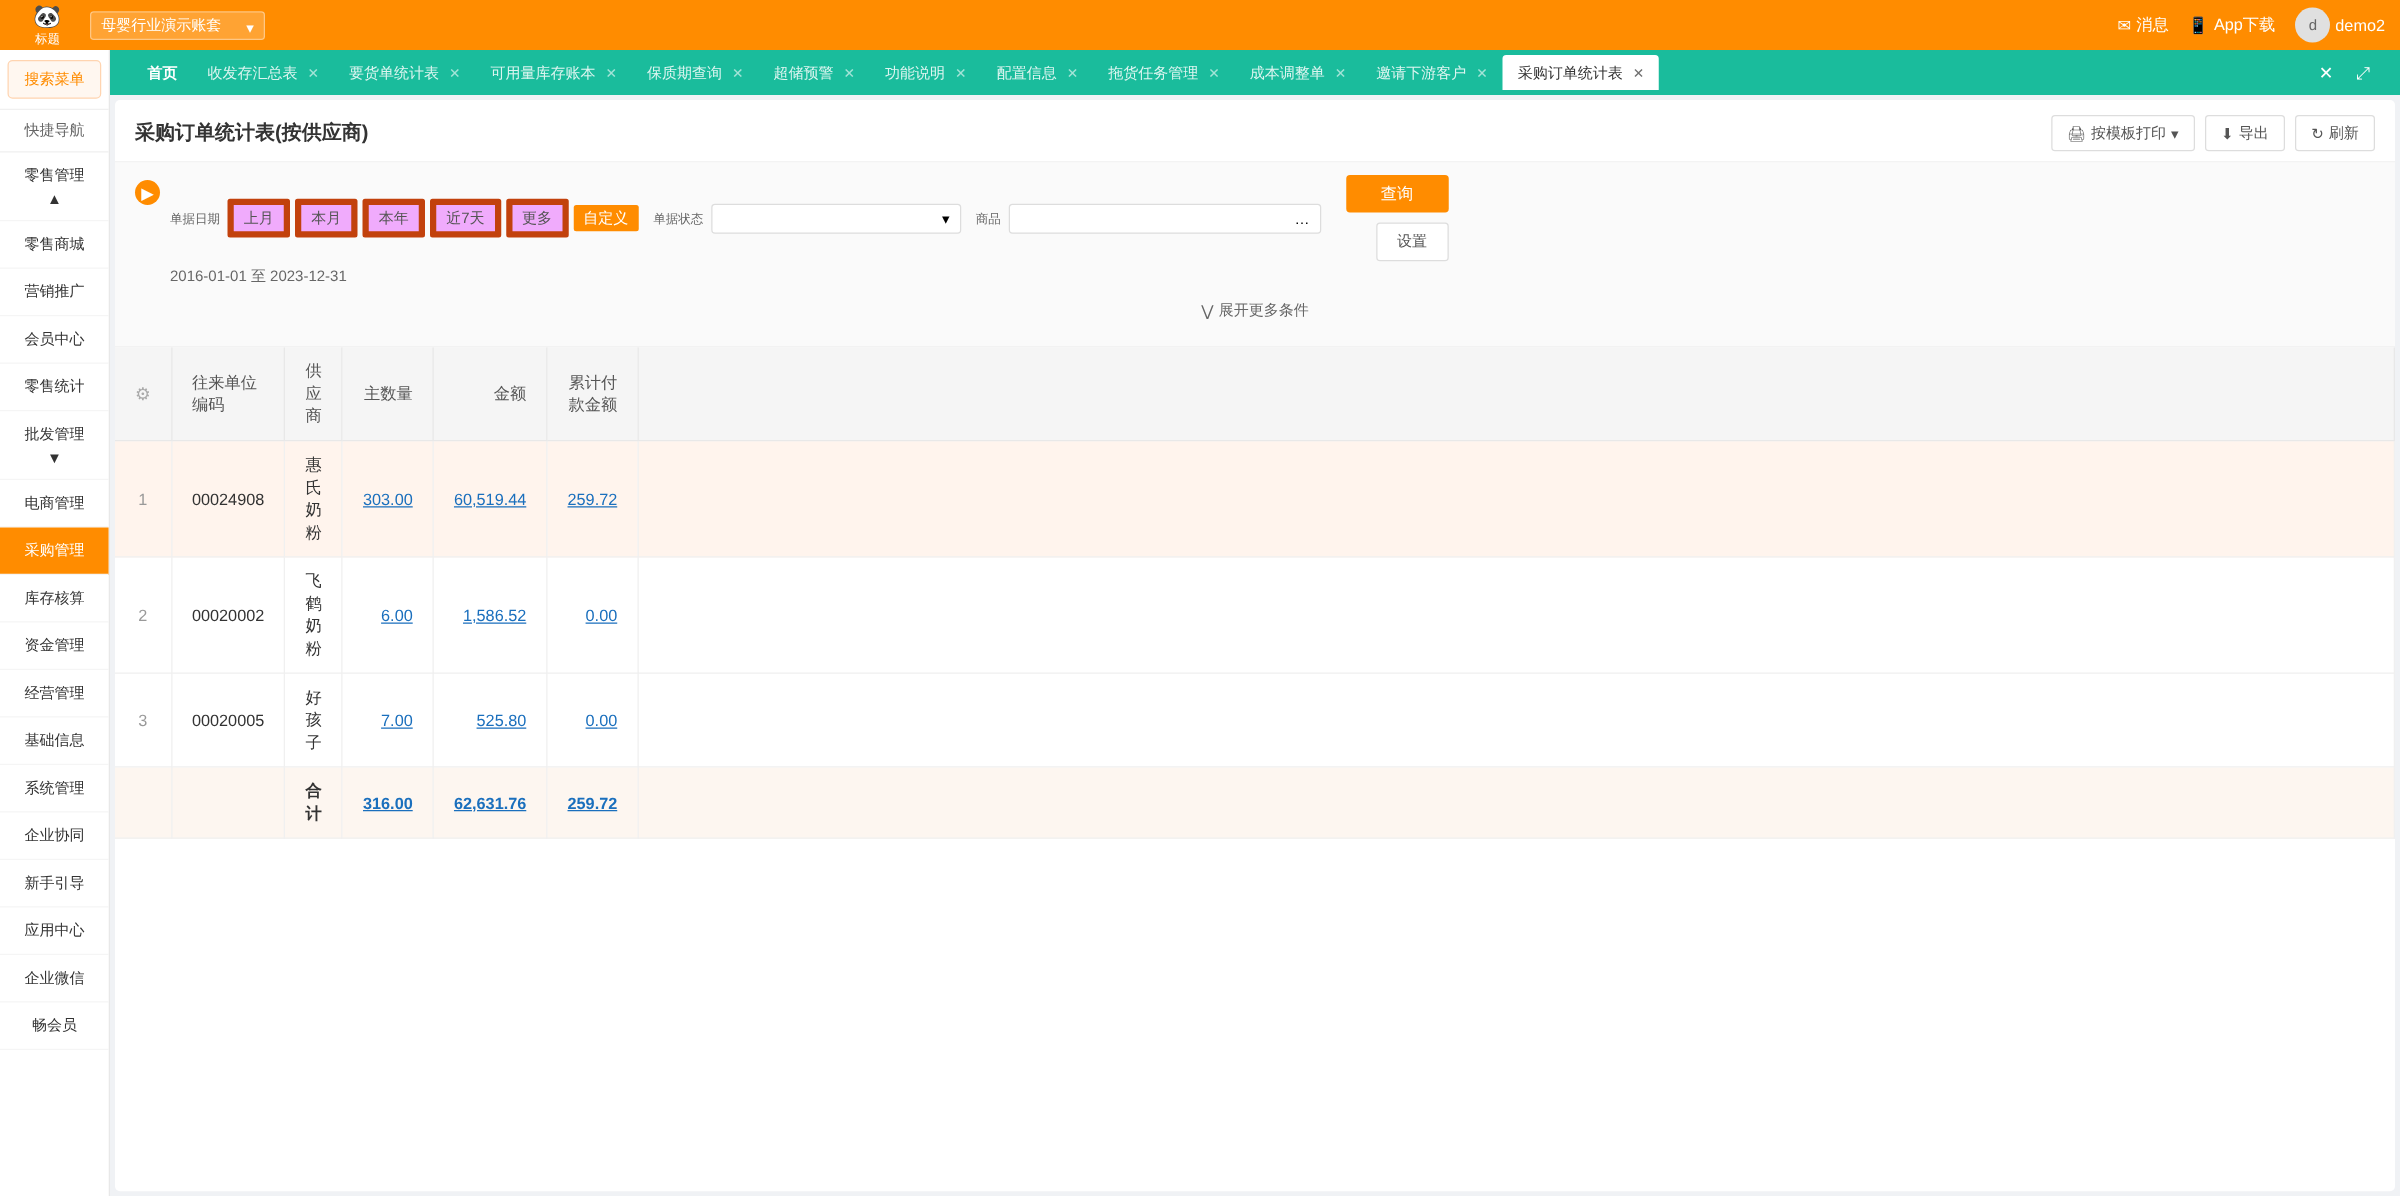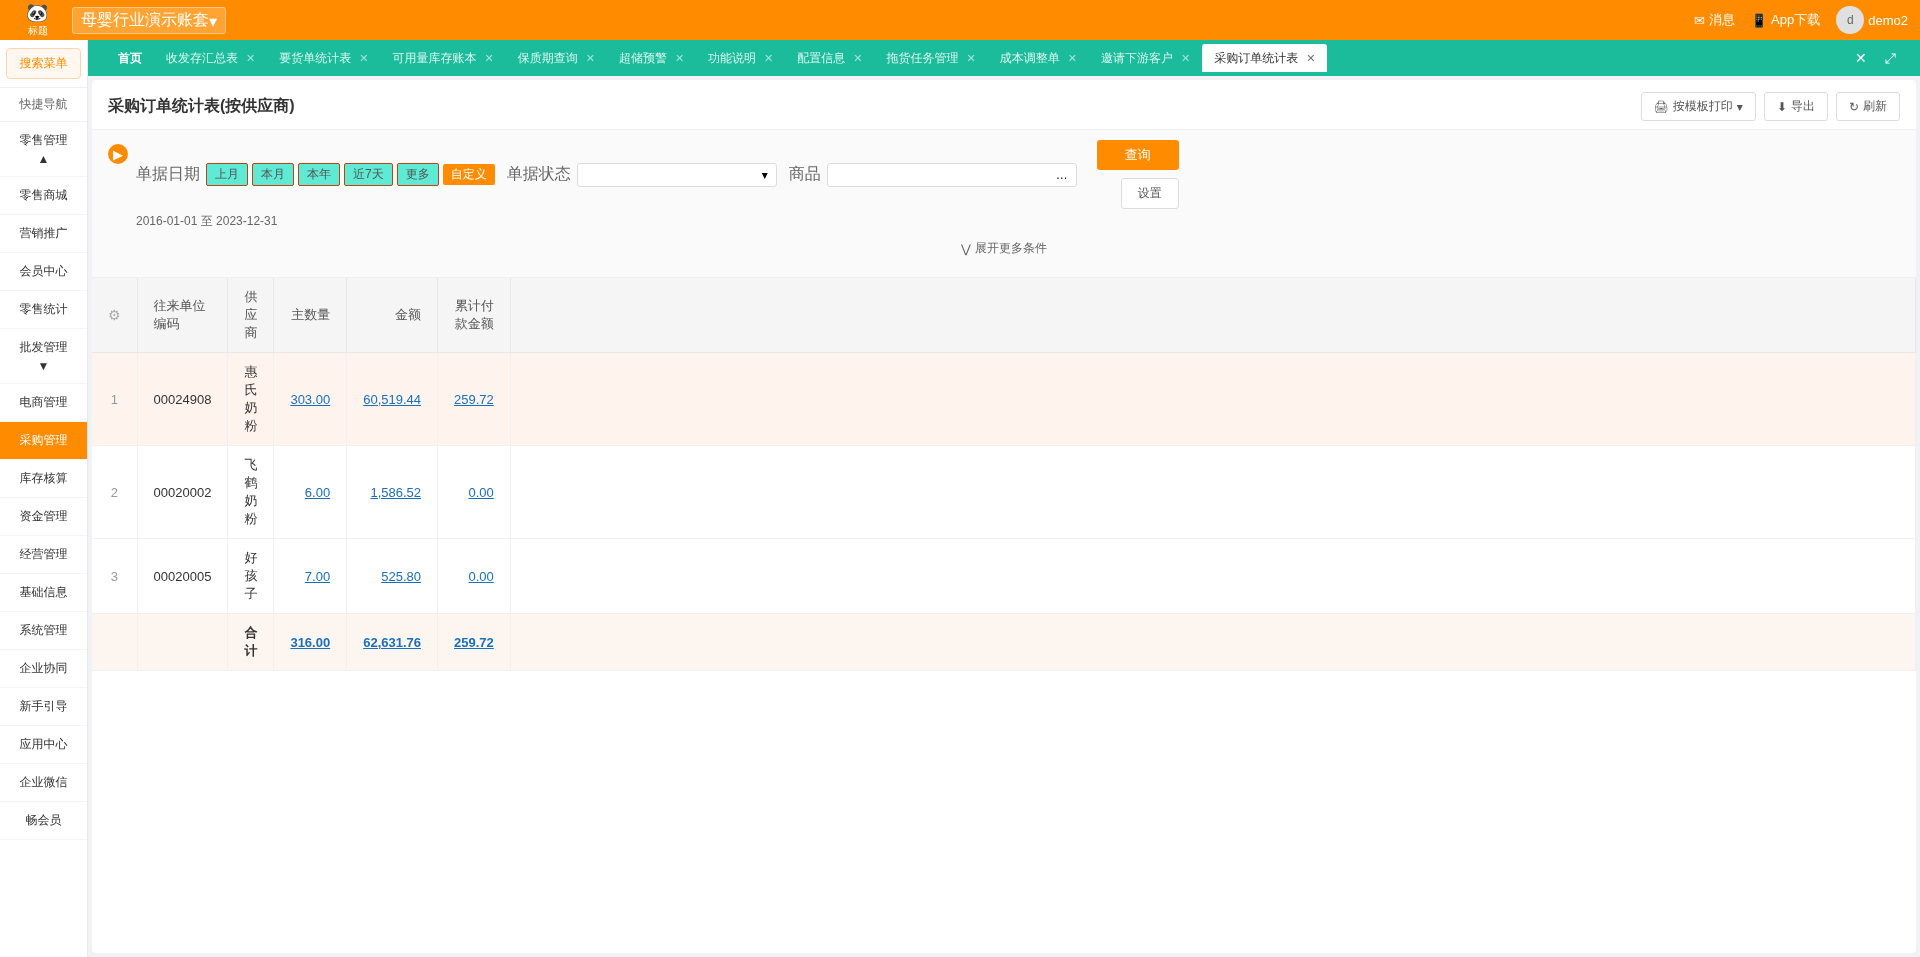--- a/index.html
+++ b/index.html
@@ -4,21 +4,21 @@
   <style>
     * { box-sizing: border-box; margin: 0; padding: 0; }
     body { font-family: "Microsoft YaHei", "PingFang SC", sans-serif; font-size: 13px; background: #f0f2f5; display: flex; flex-direction: column; height: 957px; overflow: hidden; }
 
     
     .top-bar { height: 40px; background: #ff8c00; display: flex; align-items: center; justify-content: space-between; padding: 0 12px; flex-shrink: 0; }
     .top-bar-left { display: flex; align-items: center; gap: 8px; }
     .logo-box { width: 52px; height: 36px; display: flex; flex-direction: column; align-items: center; justify-content: center; }
     .logo-icon { font-size: 18px; color: white; }
     .logo-text { font-size: 10px; color: white; }
-    .breadcrumb-select { background: rgba(255,255,255,0.2); border: 1px solid rgba(255,255,255,0.4); color: white; border-radius: 3px; padding: 2px 8px; font-size: 16px; cursor: pointer; display: flex; align-items: flex-end; gap: 0; }
+    .breadcrumb-select { background: rgba(255,255,255,0.2); border: 1px solid rgba(255,255,255,0.4); color: white; border-radius: 3px; padding: 2px 8px; font-size: 12px; cursor: pointer; display: flex; align-items: flex-end; gap: 20px; }
     .top-bar-right { display: flex; align-items: center; gap: 16px; color: white; font-size: 13px; }
     .top-right-item { display: flex; align-items: center; gap: 4px; cursor: pointer; }
     .avatar { width: 28px; height: 28px; border-radius: 50%; background: #e0e0e0; overflow: hidden; display: flex; align-items: center; justify-content: center; font-size: 12px; color: #666; }
 
     
     .main-layout { display: flex; flex: 1; overflow: hidden; }
 
     
     .sidebar { width: 88px; background: white; flex-shrink: 0; display: flex; flex-direction: column; overflow-y: auto; border-right: 1px solid #e8e8e8; }
     .sidebar-search { padding: 8px 6px; text-align: center; border-bottom: 1px solid #f0f0f0; }
@@ -49,23 +49,23 @@
     .page-title { font-size: 16px; font-weight: bold; color: #333; }
     .page-header-actions { display: flex; align-items: center; gap: 8px; }
     .btn-print { display: flex; align-items: center; gap: 4px; padding: 5px 12px; border: 1px solid #ddd; border-radius: 3px; background: white; cursor: pointer; font-size: 12px; color: #555; }
     .btn-export { display: flex; align-items: center; gap: 4px; padding: 5px 12px; border: 1px solid #ddd; border-radius: 3px; background: white; cursor: pointer; font-size: 12px; color: #555; }
     .btn-refresh { display: flex; align-items: center; gap: 4px; padding: 5px 12px; border: 1px solid #ddd; border-radius: 3px; background: white; cursor: pointer; font-size: 12px; color: #555; }
 
     
     .filter-area { padding: 10px 16px; background: #fafafa; border-bottom: 1px solid #f0f0f0; }
     .filter-row { display: flex; align-items: center; gap: 12px; flex-wrap: wrap; }
     .filter-item { display: flex; align-items: center; gap: 6px; }
-    .filter-label { font-size: 16px; color: #666; white-space: nowrap; }
+    .filter-label { font-size: 10px; color: #666; white-space: nowrap; }
     .date-shortcuts { display: flex; align-items: center; gap: 4px; }
-    .date-shortcut { padding: 2px 8px; font-size: 12px; border: 1px solid #c2410c; border-radius: 2px; cursor: pointer; background: #5eead4; color: #555; }
+    .date-shortcut { padding: 2px 8px; font-size: 12px; border: 5px solid #c2410c; border-radius: 2px; cursor: pointer; background: #f0abfc; color: #555; }
     .date-custom-badge { padding: 2px 8px; font-size: 12px; background: #ff8c00; color: white; border-radius: 2px; cursor: pointer; }
     .date-range-text { font-size: 12px; color: #666; margin-top: 4px; }
     .filter-select { border: 1px solid #ddd; border-radius: 3px; padding: 4px 8px; font-size: 12px; min-width: 180px; background: white; display: flex; align-items: center; justify-content: space-between; cursor: pointer; }
     .filter-input-box { border: 1px solid #ddd; border-radius: 3px; padding: 4px 8px; font-size: 12px; min-width: 180px; background: white; display: flex; align-items: center; justify-content: space-between; cursor: pointer; }
     .filter-more-btn { display: flex; align-items: center; gap: 4px; margin: 0 auto; cursor: pointer; font-size: 12px; color: #666; padding: 4px 12px; }
     .btn-query { padding: 6px 4px; background: #ff8c00; color: white; border: none; border-radius: 3px; cursor: pointer; font-size: 13px; }
     .btn-settings { padding: 6px 16px; background: white; color: #555; border: 1px solid #ddd; border-radius: 3px; cursor: pointer; font-size: 12px; margin-top: 4px; margin-left: 24px; }
     .filter-toggle-row { display: flex; align-items: center; justify-content: center; padding: 6px 0; }
 
     

